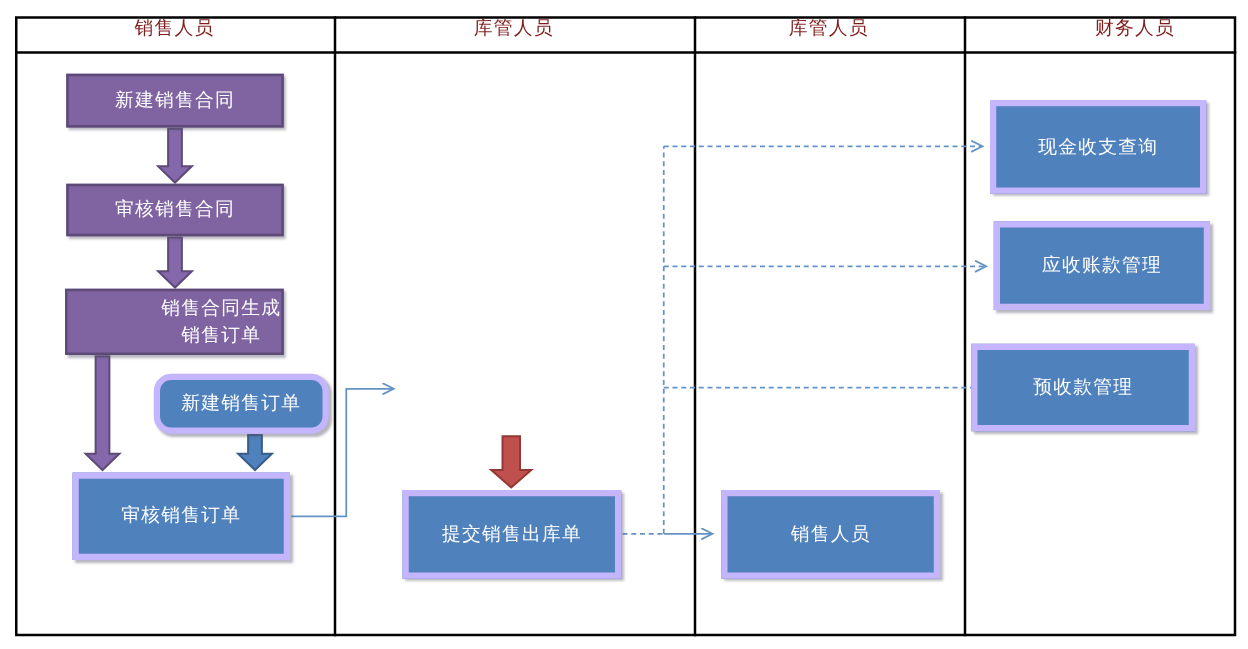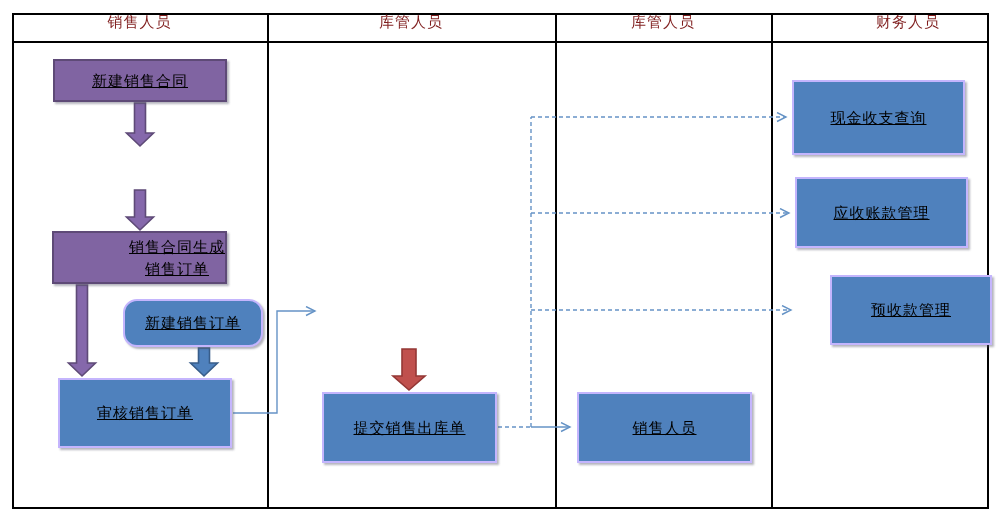--- a/index.html
+++ b/index.html
@@ -7,26 +7,26 @@
         font-family:"Liberation Sans","DejaVu Sans",sans-serif;}
   
   .frame{position:absolute;left:12px;top:13px;width:977px;height:496px;
          border:2px solid #000;box-sizing:border-box;background:#fff;}
   .vline{position:absolute;top:13px;height:496px;width:2px;background:#000;}
   .hline{position:absolute;left:12px;top:41px;width:977px;height:2px;background:#000;}
   .lane-header{position:absolute;top:13px;height:39px;display:flex;
                justify-content:center;font-size:15px;color:#7f1d1d;letter-spacing:1px;}
   
   .node{position:absolute;display:flex;align-items:center;justify-content:center;
-        color:#000000;font-size:15px;text-align:center;box-sizing:border-box;
+        color:#ffffff;font-size:15px;text-align:center;box-sizing:border-box;
         letter-spacing:1px;line-height:1.45;
-        box-shadow:2px 2px 2px rgba(90,90,110,0.45);text-decoration:underline;}
+        box-shadow:2px 2px 2px rgba(90,90,110,0.45);}
   .node .node-label{white-space:pre-line;}
   .node.purple{background:#8064A2;border:2px solid #5E4A77;}
-  .node.blue{background:#4F81BD;border:2px solid #c4b5fd;}
+  .node.blue{background:#4F81BD;border:5px solid #c4b5fd;}
   svg.overlay{position:absolute;left:0;top:0;pointer-events:none;}
 </style>
 </head>
 <body>
 
 <div id="page">
 
   <div class="frame"></div>
   <div class="vline" style="left:267px;"></div>
   <div class="vline" style="left:555px;"></div>
@@ -68,20 +68,23 @@
     <path d="M76.5,285 L87.5,285 L87.5,363 L95.5,363 L82,376 L68.5,363 L76.5,363 Z" fill="#8568AB" stroke="#5E4A77" stroke-width="1.6"></path>
 
     <path d="M198.5,348 L209.5,348 L209.5,363 L217.5,363 L204,376 L190.5,363 L198.5,363 Z" fill="#4F81BD" stroke="#385D8A" stroke-width="1.6"></path>
 
     <path d="M402,349 L416,349 L416,376 L425,376 L409,390 L393,376 L402,376 Z" fill="#C0504D" stroke="#943735" stroke-width="1.6"></path>
   </svg>
 
   <div class="node purple" style="left:53px;top:59px;width:174px;height:43px;">
     <span class="node-label">新建销售合同</span>
   </div>
+  <div class="node purple" style="left:53px;top:147px;width:174px;height:42px;">
+    <span class="node-label">审核销售合同</span>
+  </div>
   <div class="node purple" style="left:52px;top:231px;width:175px;height:53px;justify-content:flex-end;">
     <span class="node-label">销售合同生成
 销售订单</span>
   </div>
   <div class="node blue" style="left:123px;top:299px;width:140px;height:48px;border-radius:14px;">
     <span class="node-label">新建销售订单</span>
   </div>
   <div class="node blue" style="left:58px;top:378px;width:174px;height:70px;">
     <span class="node-label">审核销售订单</span>
   </div>
@@ -93,17 +96,17 @@
   <div class="node blue" style="left:577px;top:392px;width:175px;height:71px;">
     <span class="node-label">销售人员</span>
   </div>
 
   <div class="node blue" style="left:792px;top:80px;width:173px;height:75px;">
     <span class="node-label">现金收支查询</span>
   </div>
   <div class="node blue" style="left:795px;top:177px;width:173px;height:71px;">
     <span class="node-label">应收账款管理</span>
   </div>
-  <div class="node blue" style="left:830px;top:275px;width:162px;height:70px;align-items:center;">
+  <div class="node blue" style="left:777px;top:275px;width:179px;height:70px;align-items:center;">
     <span class="node-label">预收款管理</span>
   </div>
 
 </div>
 
 </body></html>

